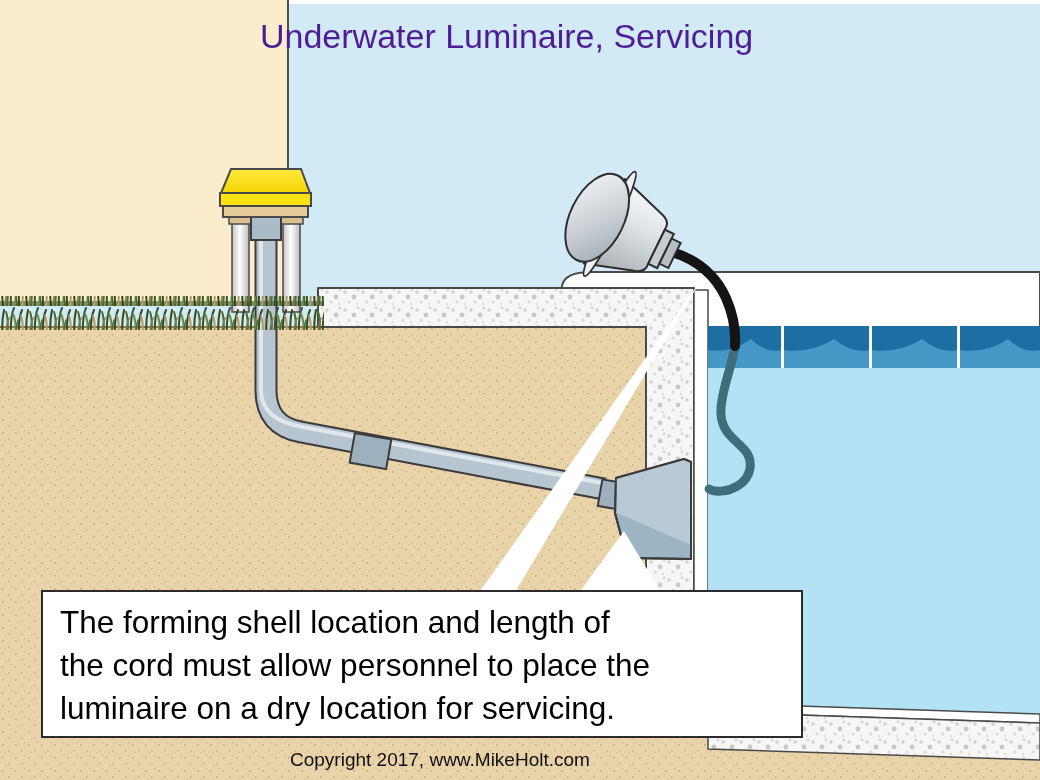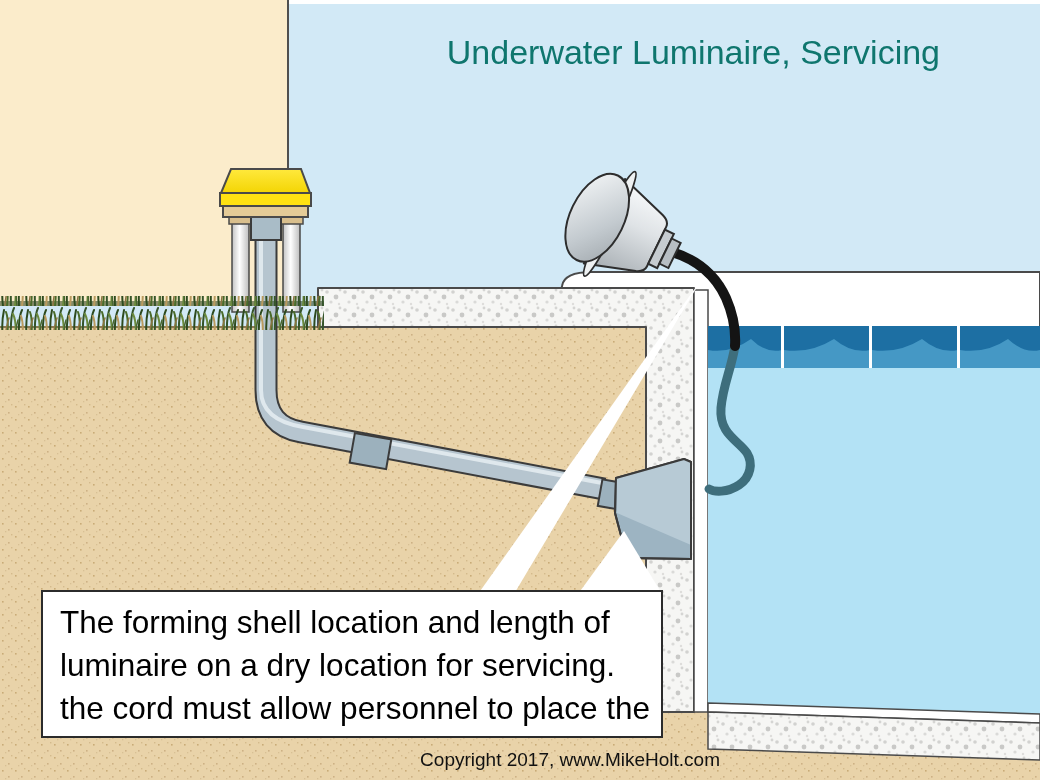--- a/index.html
+++ b/index.html
@@ -2,31 +2,31 @@
 <html><head>
 <meta charset="utf-8">
 <style>
   html,body{margin:0;padding:0;background:#888;}
   .canvas{
     position:relative;width:1040px;height:780px;overflow:hidden;
     background:#d2e9f6;font-family:"Liberation Sans",sans-serif;
   }
   .scene{position:absolute;left:0;top:0;}
   .title-block{
-    position:absolute;left:260px;top:16px;width:680px;text-align:right;
-    color:#0f766e;font-size:34px;line-height:41px;margin-top:16px;
+    position:absolute;left:260px;top:16px;width:680px;text-align:left;
+    color:#4c1d95;font-size:34px;line-height:41px;
   }
   .title-line2{font-style:italic;}
   .callout-box{
-    position:absolute;left:41px;top:590px;width:622px;height:148px;
+    position:absolute;left:41px;top:590px;width:762px;height:148px;
     background:#fff;border:2px solid #2b2b2b;box-sizing:border-box;
     padding:9px 0 0 17px;font-size:31.5px;line-height:43px;color:#000;
   }
   .copyright{
-    position:absolute;left:290px;top:749px;width:430px;text-align:right;
+    position:absolute;left:290px;top:749px;width:430px;text-align:left;
     font-size:19px;color:#111;
   }
 </style>
 </head>
 <body>
 
 <div class="canvas">
 
   <svg class="scene" width="1040" height="780" viewBox="0 0 1040 780">
     <defs>
@@ -154,19 +154,19 @@
 
     <rect x="0" y="296" width="324" height="34" fill="url(#grassP)"></rect>
   </svg>
 
   <div class="title-block">
     <div>Underwater Luminaire, Servicing</div>
   </div>
 
   <div class="callout-box">
     <div>The forming shell location and length of</div>
+    <div>the cord must allow personnel to place the</div>
     <div>luminaire on a dry location for servicing.</div>
-    <div>the cord must allow personnel to place the</div>
   </div>
 
   <div class="copyright">Copyright 2017, www.MikeHolt.com</div>
 
 </div>
 
 </body></html>

